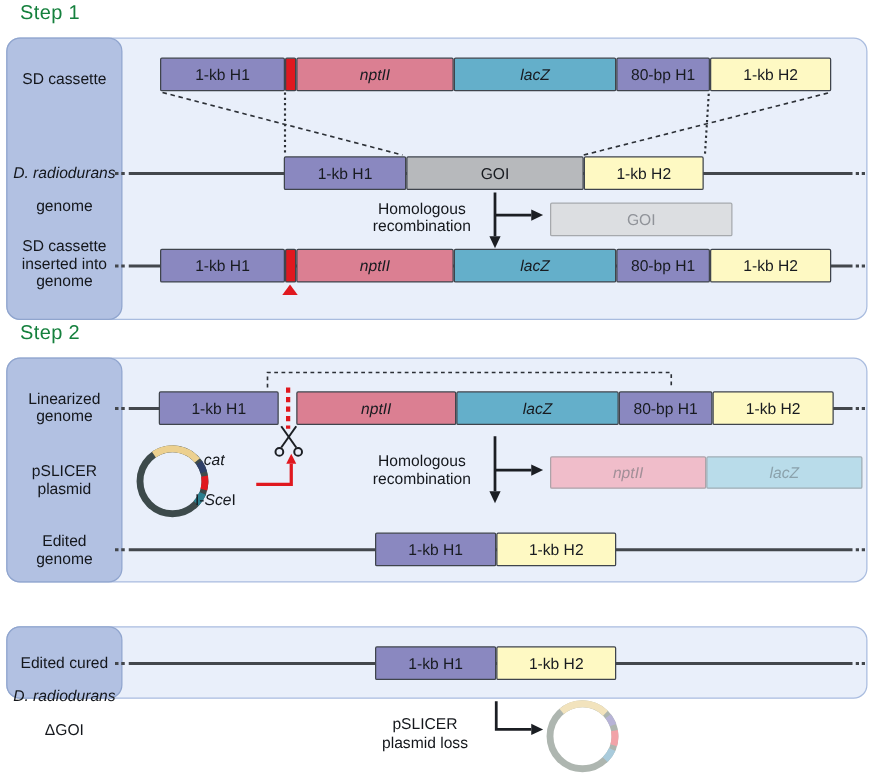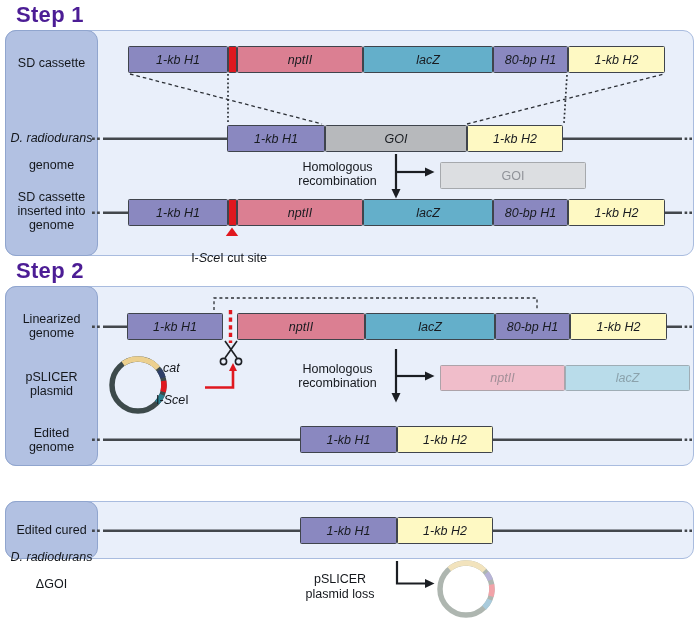--- a/index.html
+++ b/index.html
@@ -1,29 +1,29 @@
 <!DOCTYPE html>
 <html><head>
 <meta charset="utf-8">
 <style>
   html,body{margin:0;padding:0;background:#fff;}
   .canvas{position:relative;width:700px;height:619px;background:#ffffff;
           font-family:"Liberation Sans",sans-serif;overflow:hidden;}
-  .stepTitle{position:absolute;left:16px;font-weight:bold;font-size:22px;
-             color:#4c1d95;letter-spacing:.3px;z-index:3;}
+  .stepTitle{position:absolute;left:16px;font-weight:normal;font-size:16px;
+             color:#15803d;letter-spacing:.3px;z-index:3;}
   .panel{position:absolute;left:5px;width:689px;background:#e9effa;
          border:1.6px solid #a9bcdf;border-radius:11px;box-sizing:border-box;z-index:1;}
   .sidebar{position:absolute;left:5px;width:93px;background:#b2c1e2;
            border:1.6px solid #90a5ce;border-radius:11px;box-sizing:border-box;z-index:2;}
   .sideLabel{position:absolute;left:5px;width:93px;text-align:center;color:#14171c;
              font-size:12.5px;z-index:3;white-space:pre-line;}
   svg.lines{position:absolute;left:0;top:0;z-index:4;pointer-events:none;}
   .blk{position:absolute;height:27px;box-sizing:border-box;border:1.4px solid #3f444c;
        display:flex;align-items:center;justify-content:center;font-size:12.5px;
-       color:#181b20;z-index:5;border-radius:1.5px;font-style:italic;}
+       color:#181b20;z-index:5;border-radius:1.5px;}
   .fblk{position:absolute;height:26px;box-sizing:border-box;display:flex;align-items:center;
         justify-content:center;font-size:12.5px;z-index:5;border-radius:1.5px;}
   .purple{background:#8a88c0;}
   .pink{background:#db7f92;}
   .blue{background:#64afca;}
   .green{background:#fef9c3;}
   .gray{background:#b7b9bc;}
   .redstripe{background:#e0181f;}
   .fadedgoi{background:#dcdee1;border:1.4px solid #a6a9ad;color:#909399;}
   .fadedpink{background:#f0bdca;border:1.4px solid #ada3a9;color:#a28f98;font-style:italic;}
@@ -145,23 +145,20 @@
 recombination</div>
   <div class="fblk fadedgoi" style="left:440px;top:162px;width:146px;height:27px">GOI</div>
 
   <div class="blk purple" style="left:128px;top:199px;width:100px">1-kb H1</div>
   <div class="blk redstripe" style="left:228px;top:199px;width:9px"></div>
   <div class="blk pink it" style="left:237px;top:199px;width:126px">nptII</div>
   <div class="blk blue it" style="left:363px;top:199px;width:130px">lacZ</div>
   <div class="blk purple" style="left:493px;top:199px;width:75px">80-bp H1</div>
   <div class="blk green" style="left:568px;top:199px;width:97px">1-kb H2</div>
 
-  <div class="anno" style="left:158px;top:237px;width:142px">
-    <span>I-</span><span class="it">Sce</span><span>I cut site</span>
-  </div>
 
   <div class="blk purple" style="left:127px;top:313px;width:96px">1-kb H1</div>
   <div class="blk pink it" style="left:237px;top:313px;width:128px">nptII</div>
   <div class="blk blue it" style="left:365px;top:313px;width:130px">lacZ</div>
   <div class="blk purple" style="left:495px;top:313px;width:75px">80-bp H1</div>
   <div class="blk green" style="left:570px;top:313px;width:97px">1-kb H2</div>
 
   <div class="anno it" style="left:163px;top:361px;text-align:right">cat</div>
   <div class="anno" style="left:156px;top:379px;text-align:left">
     <span>I-</span><span class="it">Sce</span><span>I</span>

